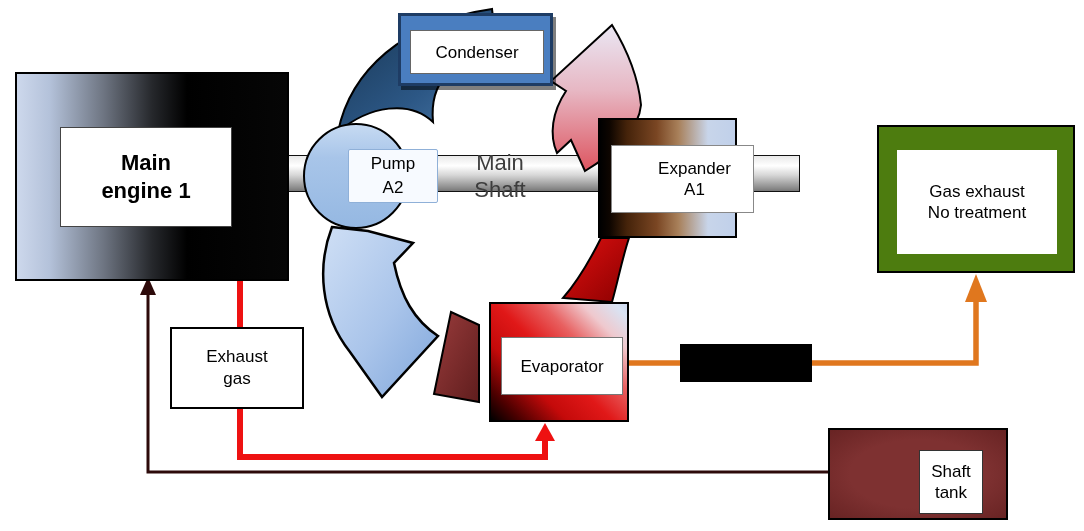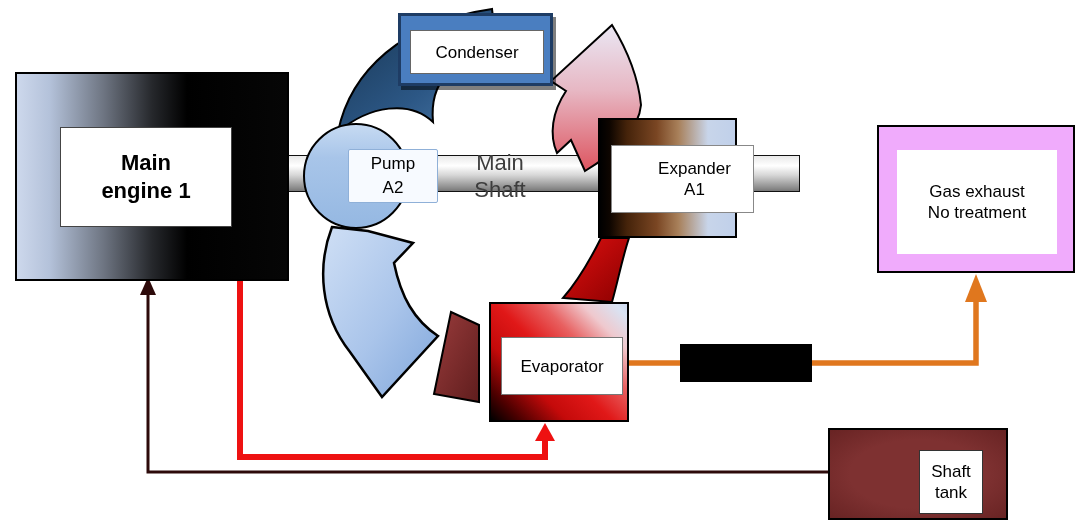--- a/index.html
+++ b/index.html
@@ -58,21 +58,21 @@
 
   #expander {
     left:598px; top:118px; width:139px; height:120px;
     border:2px solid #000; box-sizing:border-box;
     background:linear-gradient(90deg,#000 0%,#0d0500 7%,#45230a 20%,#7a4623 42%,#a8805a 58%,#c8d5ea 80%,#c0d0ea 100%);
   }
   #expander .panel { left:11px; top:25px; width:117px; height:66px; border-color:#888;padding-left:24px; }
 
   #gas-exhaust {
     left:877px; top:125px; width:198px; height:148px;
-    background:#f0abfc; border:2px solid #000; box-sizing:border-box;
+    background:#4d7c0f; border:2px solid #000; box-sizing:border-box;
   }
   #gas-exhaust .panel { left:18px; top:23px; width:160px; height:104px; border:none; }
 
   #evaporator {
     left:477px; top:302px; width:140px; height:120px;
     border:2px solid #000; box-sizing:border-box;
     background:linear-gradient(45deg,#000 0%,#4d0000 12%,#c40a0a 30%,#e01818 48%,#e86060 66%,#efc9ce 82%,#d9e3f3 95%,#ccd8ee 100%);
     margin-left:12px;
   }
   #evaporator .panel { left:10px; top:33px; width:120px; height:56px; border-color:#777; }
@@ -165,20 +165,22 @@
 
   <div class="abs z5" id="gas-exhaust">
     <div class="panel lbl">Gas exhaust
 No treatment</div>
   </div>
 
   <div class="abs z5" id="evaporator">
     <div class="panel lbl">Evaporator</div>
   </div>
 
+  <div class="abs z5 lbl" id="exhaust-gas">Exhaust
+gas</div>
 
   <div class="abs z5" id="fuel-tank">
     <div class="panel lbl">Shaft
 tank</div>
   </div>
 
   <div class="abs z6" id="pump"></div>
   <div class="abs z6 lbl" id="pump-panel">Pump
 A2</div>
 

